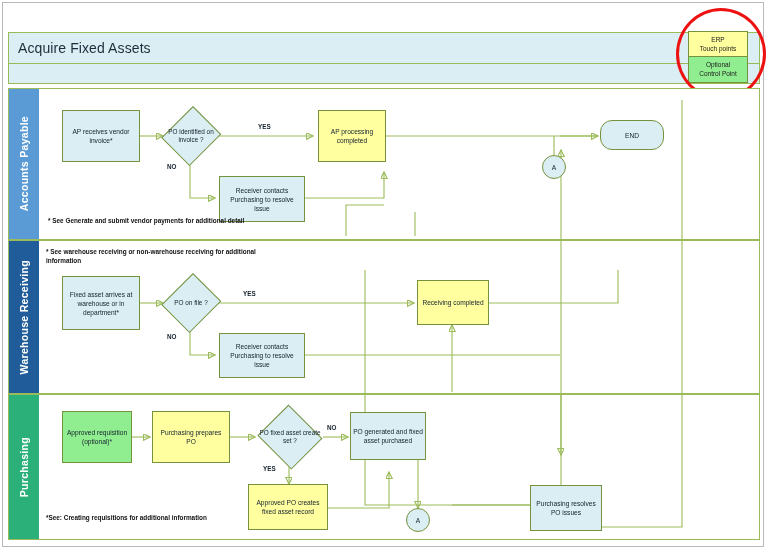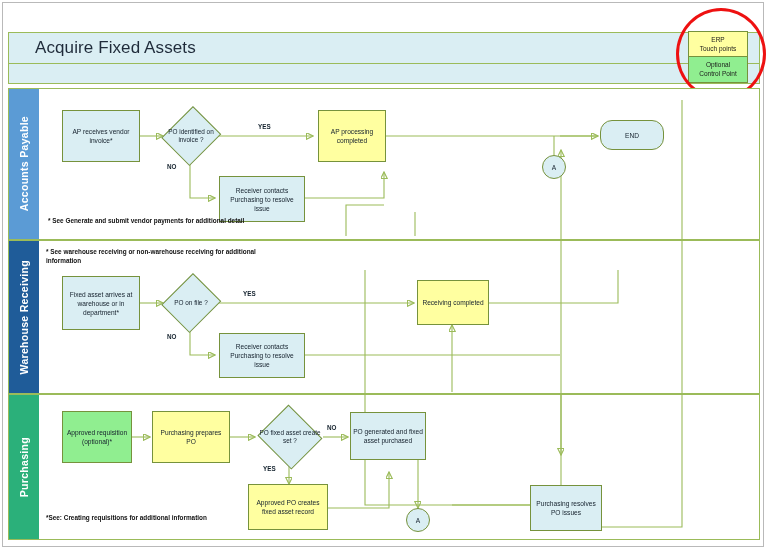--- a/index.html
+++ b/index.html
@@ -3,21 +3,21 @@
 <meta charset="utf-8">
 <style>
   html,body{margin:0;padding:0;background:#ffffff;}
   body{width:768px;height:550px;overflow:hidden;font-family:"Liberation Sans",sans-serif;}
   #root{position:relative;width:768px;height:550px;background:#fff;}
 
   .frame{position:absolute;left:2px;top:2px;width:762px;height:545px;border:1px solid #b9b9b9;box-sizing:border-box;}
 
   .titlebar{position:absolute;left:8px;top:32px;width:752px;height:32px;
     background:#daeef3;border:1px solid #9bbb59;box-sizing:border-box;display:flex;align-items:center;}
-  .titlebar .t{padding-left:26px;font-size:17px;color:#1f2b3a;letter-spacing:.1px;}
+  .titlebar .t{padding-left:9px;font-size:14px;color:#1f2b3a;letter-spacing:.1px;}
 
   .subbar{position:absolute;left:8px;top:64px;width:752px;height:20px;background:#daeef3;
     border:1px solid #9bbb59;border-top:none;box-sizing:border-box;}
 
   
   .legend{position:absolute;left:688px;top:31px;width:60px;}
   .lg{box-sizing:border-box;border:1px solid #76923c;text-align:center;
       font-size:6.5px;line-height:8.5px;color:#1a1a1a;padding:4px 1px;}
   .lg.erp{background:#ffffa0;height:26px;}
   .lg.opt{background:#90ee90;height:26px;border-top:none;}

